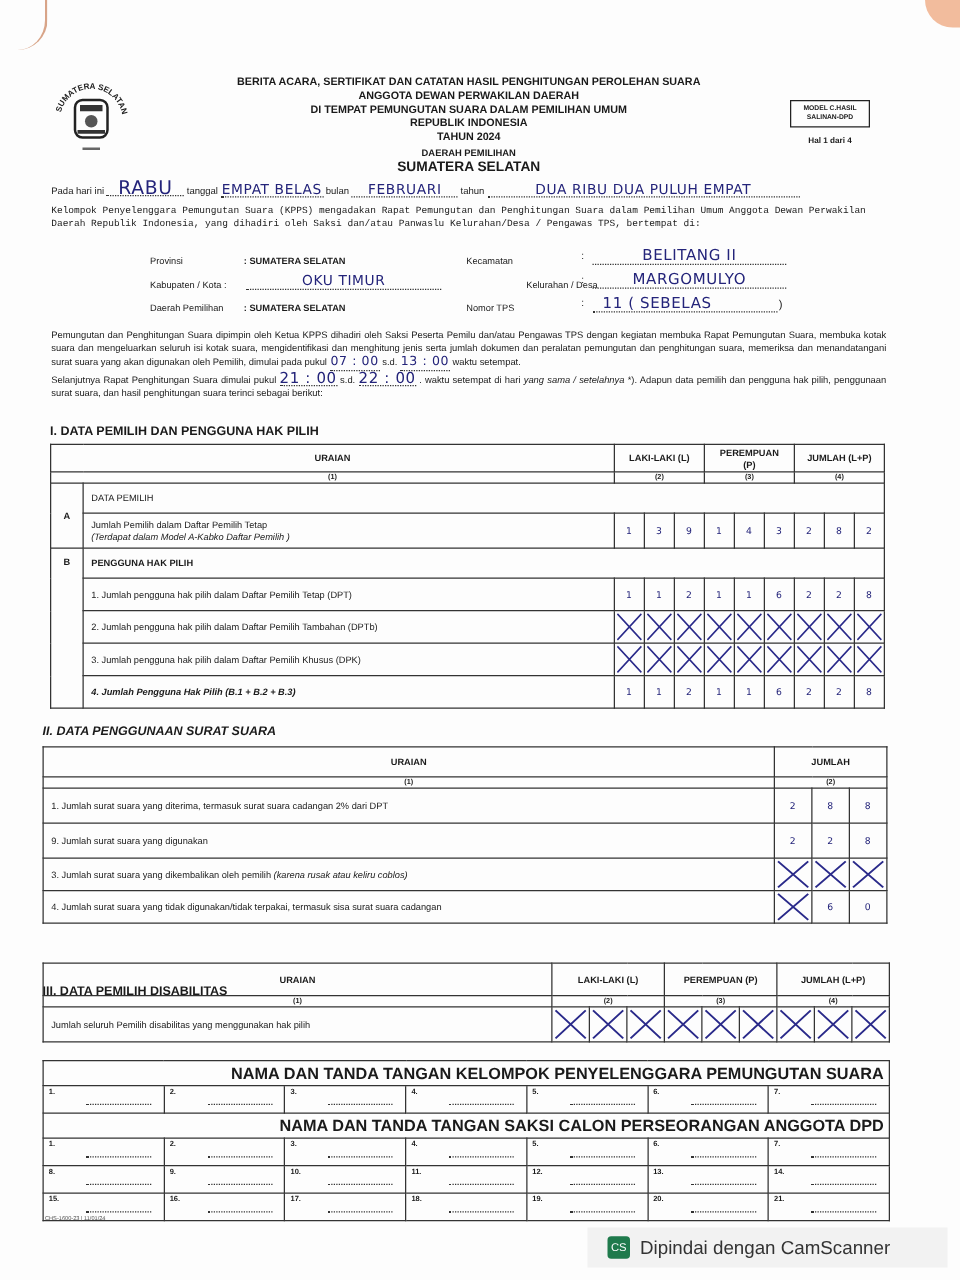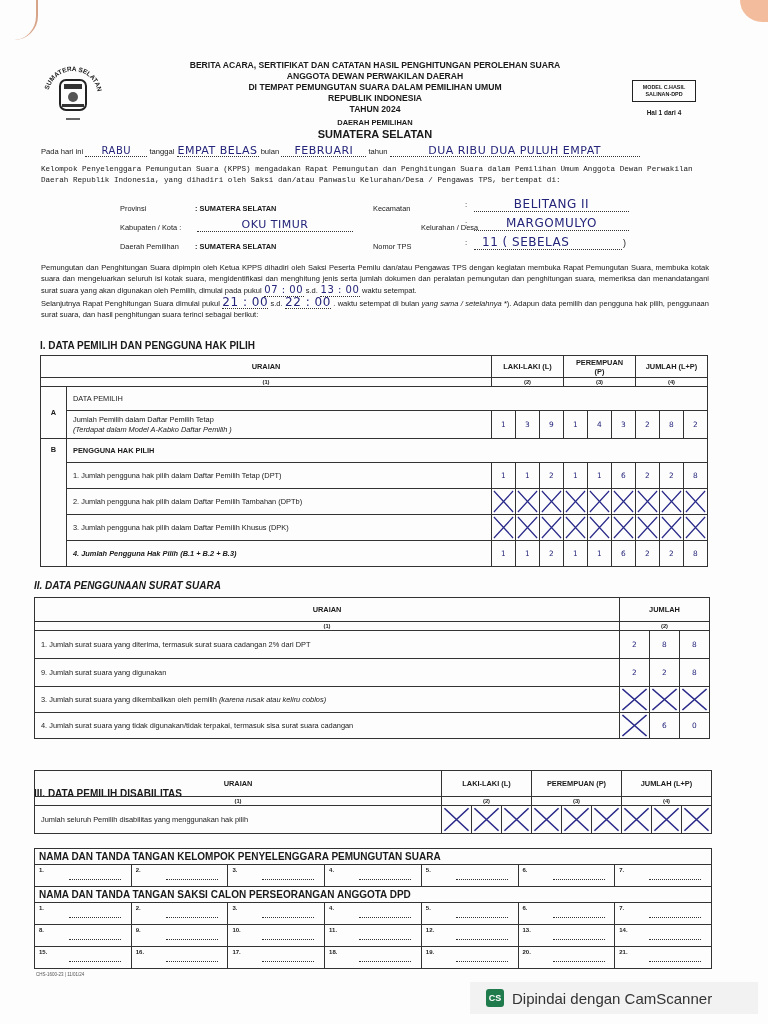--- a/index.html
+++ b/index.html
@@ -31,25 +31,25 @@
   table { border-collapse: collapse; }
   .tbl { position: absolute; border: 1.6px solid #222; }
   .tbl td, .tbl th { border: 1px solid #333; font-size: 7.4px; padding: 0 6px; }
   .tbl th { font-weight: bold; text-align: center; }
   .sub th { font-size: 5.8px; height: 9px; padding: 0; }
   .digit { width: 24px; text-align: center; padding: 0 !important; font-size: 17px; }
   .xcell { position: relative; }
   .xcell svg { position: absolute; left: 0; top: 0; width: 100%; height: 100%; }
 
   .sig td { height: 22px; vertical-align: top; font-size: 6px; font-weight: bold; padding: 2px 4px; }
-  .sig .hdr { height: 13px; text-align: left; font-size: 10px; font-weight: bold; vertical-align: middle; }
+  .sig .hdr { height: 13px; text-align: right; font-size: 13px; font-weight: bold; vertical-align: middle; }
   .sigdots { display: block; margin: 6px 0 0 30px; width: 52px; border-bottom: 1px dotted #333; }
 
   .cs-badge { left: 470px; top: 982px; width: 288px; height: 32px; background: #f2f2f2; display: flex; align-items: center; padding-left: 16px; font-size: 15px; color: #333; }
-  .cs-icon { width: 18px; height: 18px; background: #1f7a4c; color: #fff; font-size: 9px; font-weight: bold; border-radius: 3px; display: flex; align-items: center; justify-content: center; margin-right: 8px; }
+  .cs-icon { width: 18px; height: 18px; background: #1f7a4c; color: #fff; font-size: 9px; font-weight: normal; border-radius: 3px; display: flex; align-items: center; justify-content: center; margin-right: 8px; }
   .footer-code { left: 36px; top: 972px; font-size: 4.5px; color: #555; }
   .thumb-left { left: 0; top: 0; width: 38px; height: 40px; border-right: 2px solid #c06a3b; border-radius: 0 0 24px 0; opacity: 0.6; }
   .thumb-right { right: 0; top: 0; width: 28px; height: 22px; background: #f0b08c; border-radius: 0 0 0 22px; opacity: 0.85; }
 </style>
 </head>
 <body>
 
 <div class="page">
 
   <div class="abs thumb-left"></div>
@@ -79,21 +79,21 @@
     <div>MODEL C.HASIL</div>
     <div>SALINAN-DPD</div>
   </div>
   <div class="abs hal">Hal 1 dari 4</div>
 
   <div class="abs dp-label">DAERAH PEMILIHAN</div>
   <div class="abs dp-value">SUMATERA SELATAN</div>
 
   <div class="abs intro1 line-text">
     <span>Pada hari ini</span>
-    <span class="dots hw" style="width:62px;font-size:10px;">RABU</span>
+    <span class="dots hw" style="width:62px;font-size:15px;">RABU</span>
     <span>tanggal</span>
     <span class="dots hw" style="width:82px;font-size:11px;">EMPAT BELAS</span>
     <span>bulan</span>
     <span class="dots hw" style="width:85px;font-size:11px;">FEBRUARI</span>
     <span>tahun</span>
     <span class="dots hw" style="width:250px;font-size:11px;">DUA RIBU DUA PULUH EMPAT</span>
   </div>
   <div class="abs intro2 line-text">Kelompok Penyelenggara Pemungutan Suara (KPPS) mengadakan Rapat Pemungutan dan Penghitungan Suara dalam Pemilihan Umum Anggota Dewan Perwakilan Daerah Republik Indonesia, yang dihadiri oleh Saksi dan/atau Panwaslu Kelurahan/Desa / Pengawas TPS, bertempat di:</div>
 
   <div class="abs loc-label" style="left:120px;top:204px;">Provinsi</div>
@@ -117,21 +117,21 @@
   <div class="abs para">
     <span>Pemungutan dan Penghitungan Suara dipimpin oleh Ketua KPPS dihadiri oleh Saksi Peserta Pemilu dan/atau Pengawas TPS dengan kegiatan membuka Rapat Pemungutan Suara, membuka kotak suara dan mengeluarkan seluruh isi kotak suara, mengidentifikasi dan menghitung jenis serta jumlah dokumen dan peralatan pemungutan dan penghitungan suara, memeriksa dan menandatangani surat suara yang akan digunakan oleh Pemilih, dimulai pada pukul</span>
     <span class="dots hw" style="width:40px;font-size:10px;">07 : 00</span>
     <span>s.d.</span>
     <span class="dots hw" style="width:40px;font-size:10px;">13 : 00</span>
     <span>waktu setempat.</span><br>
     <span>Selanjutnya Rapat Penghitungan Suara dimulai pukul</span>
     <span class="dots hw" style="width:46px;font-size:12px;">21 : 00</span>
     <span>s.d.</span>
     <span class="dots hw" style="width:46px;font-size:12px;">22 : 00</span>
-    <span>. waktu setempat di bulan</span>
+    <span>. waktu setempat di hari</span>
     <i>yang sama / setelahnya</i>
     <span>*). Adapun data pemilih dan pengguna hak pilih, penggunaan surat suara, dan hasil penghitungan suara terinci sebagai berikut:</span>
   </div>
 
   <div class="abs section-h" style="left:40px;top:340px;">I. DATA PEMILIH DAN PENGGUNA HAK PILIH</div>
   <table class="tbl" style="left:40px;top:355px;width:668px;">
     <tbody>
         <tr style="height:22px;">
       <th colspan="2">URAIAN</th>
       <th colspan="3">LAKI-LAKI (L)</th>

